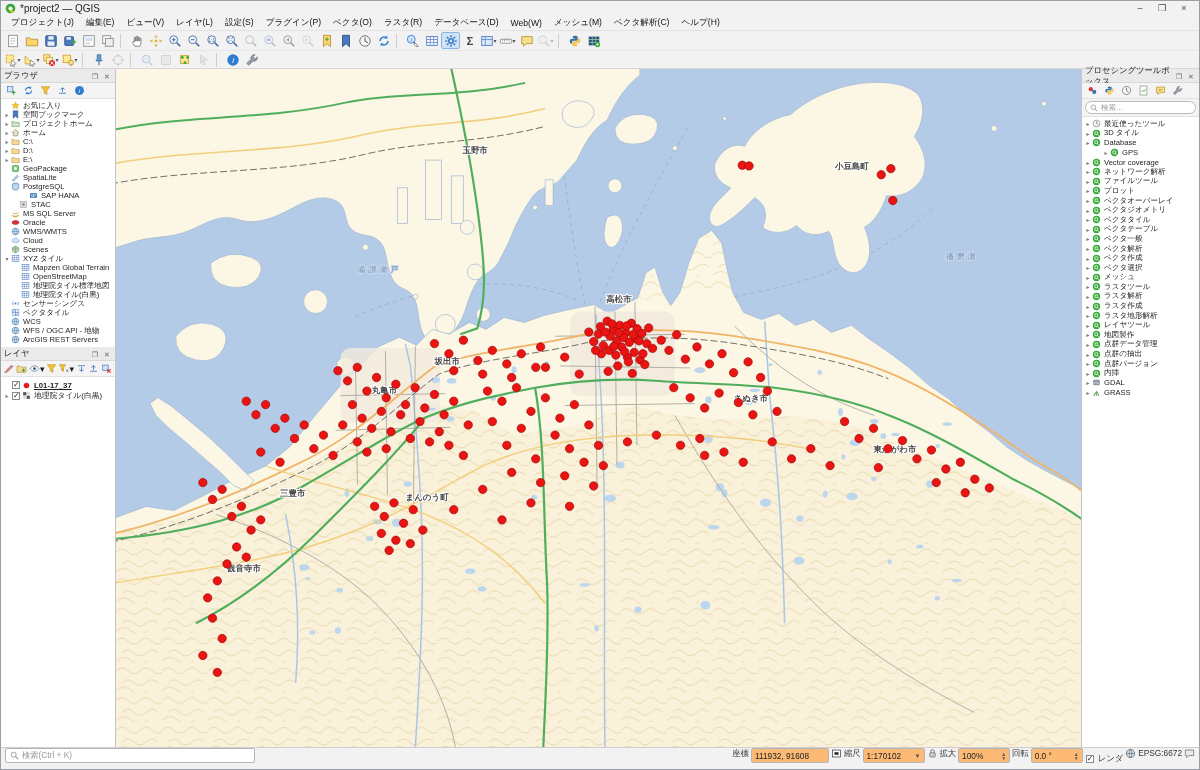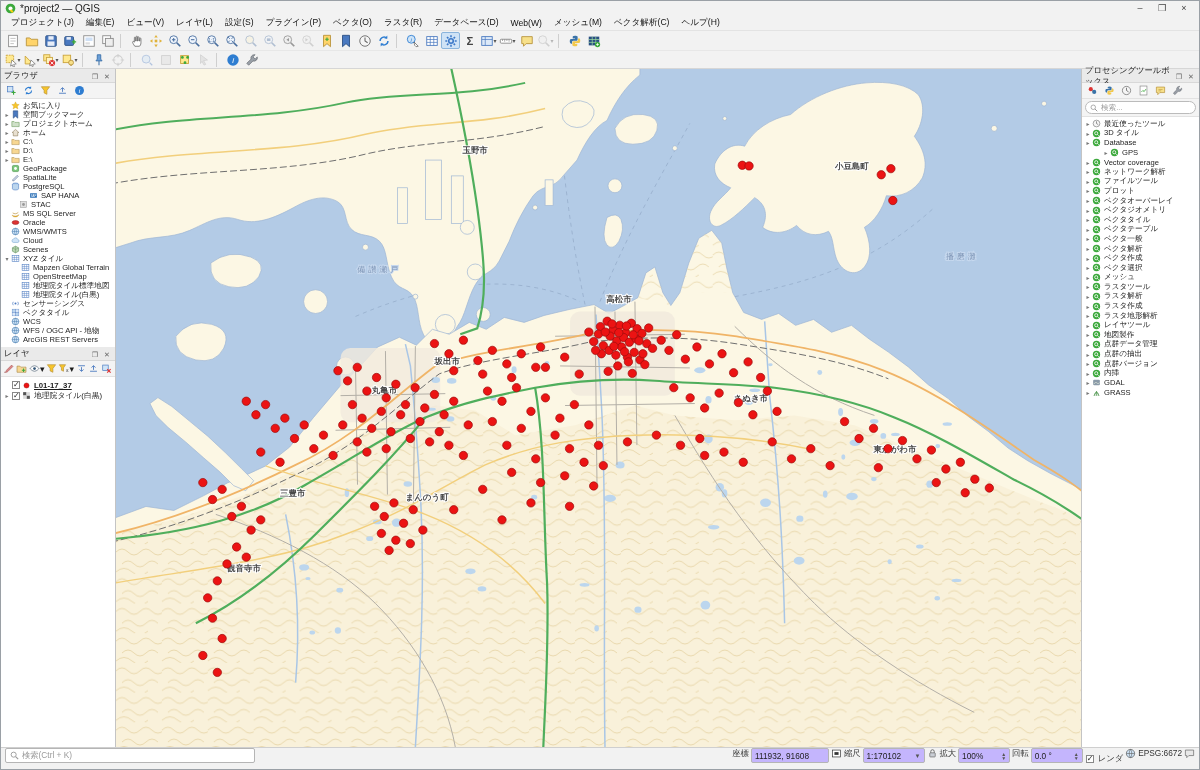--- a/index.html
+++ b/index.html
@@ -60,21 +60,21 @@
   .map-area { flex:1 1 auto; position:relative; background:#b3cbe6; min-width:0; }
   .map-area svg.map { width:100%; height:100%; display:block; }
   .mlabel { font-size:8.5px; fill:#4a4a4a; paint-order:stroke; stroke:#ffffff; stroke-width:2px; font-weight:bold; }
   .sealabel { font-size:8px; fill:#7d94b5; letter-spacing:3px; paint-order:stroke; stroke:#c6d8ee; stroke-width:2px; }
 
   
   .statusbar { height:22px; flex:0 0 auto; background:#f2f2f2; border-top:1px solid #cfcfcf; display:flex; padding:0 4px; gap:2px; font-size:8.3px; color:#333; }
   .status-search { width:250px; height:15px; border:1px solid #b5b5b5; background:#fff; border-radius:2px; display:flex; align-items:center; gap:3px; padding:0 4px; color:#9a9a9a; }
   .status-search svg { width:9px; height:9px; }
   .status-msg { flex:1 1 auto; color:#222;margin-top:31px; }
-  .sfield { height:15px; background:#c4b5fd; border:1px solid #b5b5b5; border-radius:2px; display:flex; align-items:center; padding:0 3px; color:#222; }
+  .sfield { height:15px; background:#fdba74; border:1px solid #b5b5b5; border-radius:2px; display:flex; align-items:center; padding:0 3px; color:#222; }
   .sfield.coord { width:78px; }
   .sfield.scale { width:62px; justify-content:space-between; }
   .sfield.spin { width:52px; justify-content:space-between; }
   .spin-arrows { display:flex; flex-direction:column; font-size:5px; line-height:4px; color:#555; }
   .slabel { color:#333; }
   .sicon svg { width:11px; height:11px; display:block; }
   .ddm { font-size:6px; color:#555; }
   .render-check { display:flex; align-items:center; gap:2px; }
 </style>
 </head>

